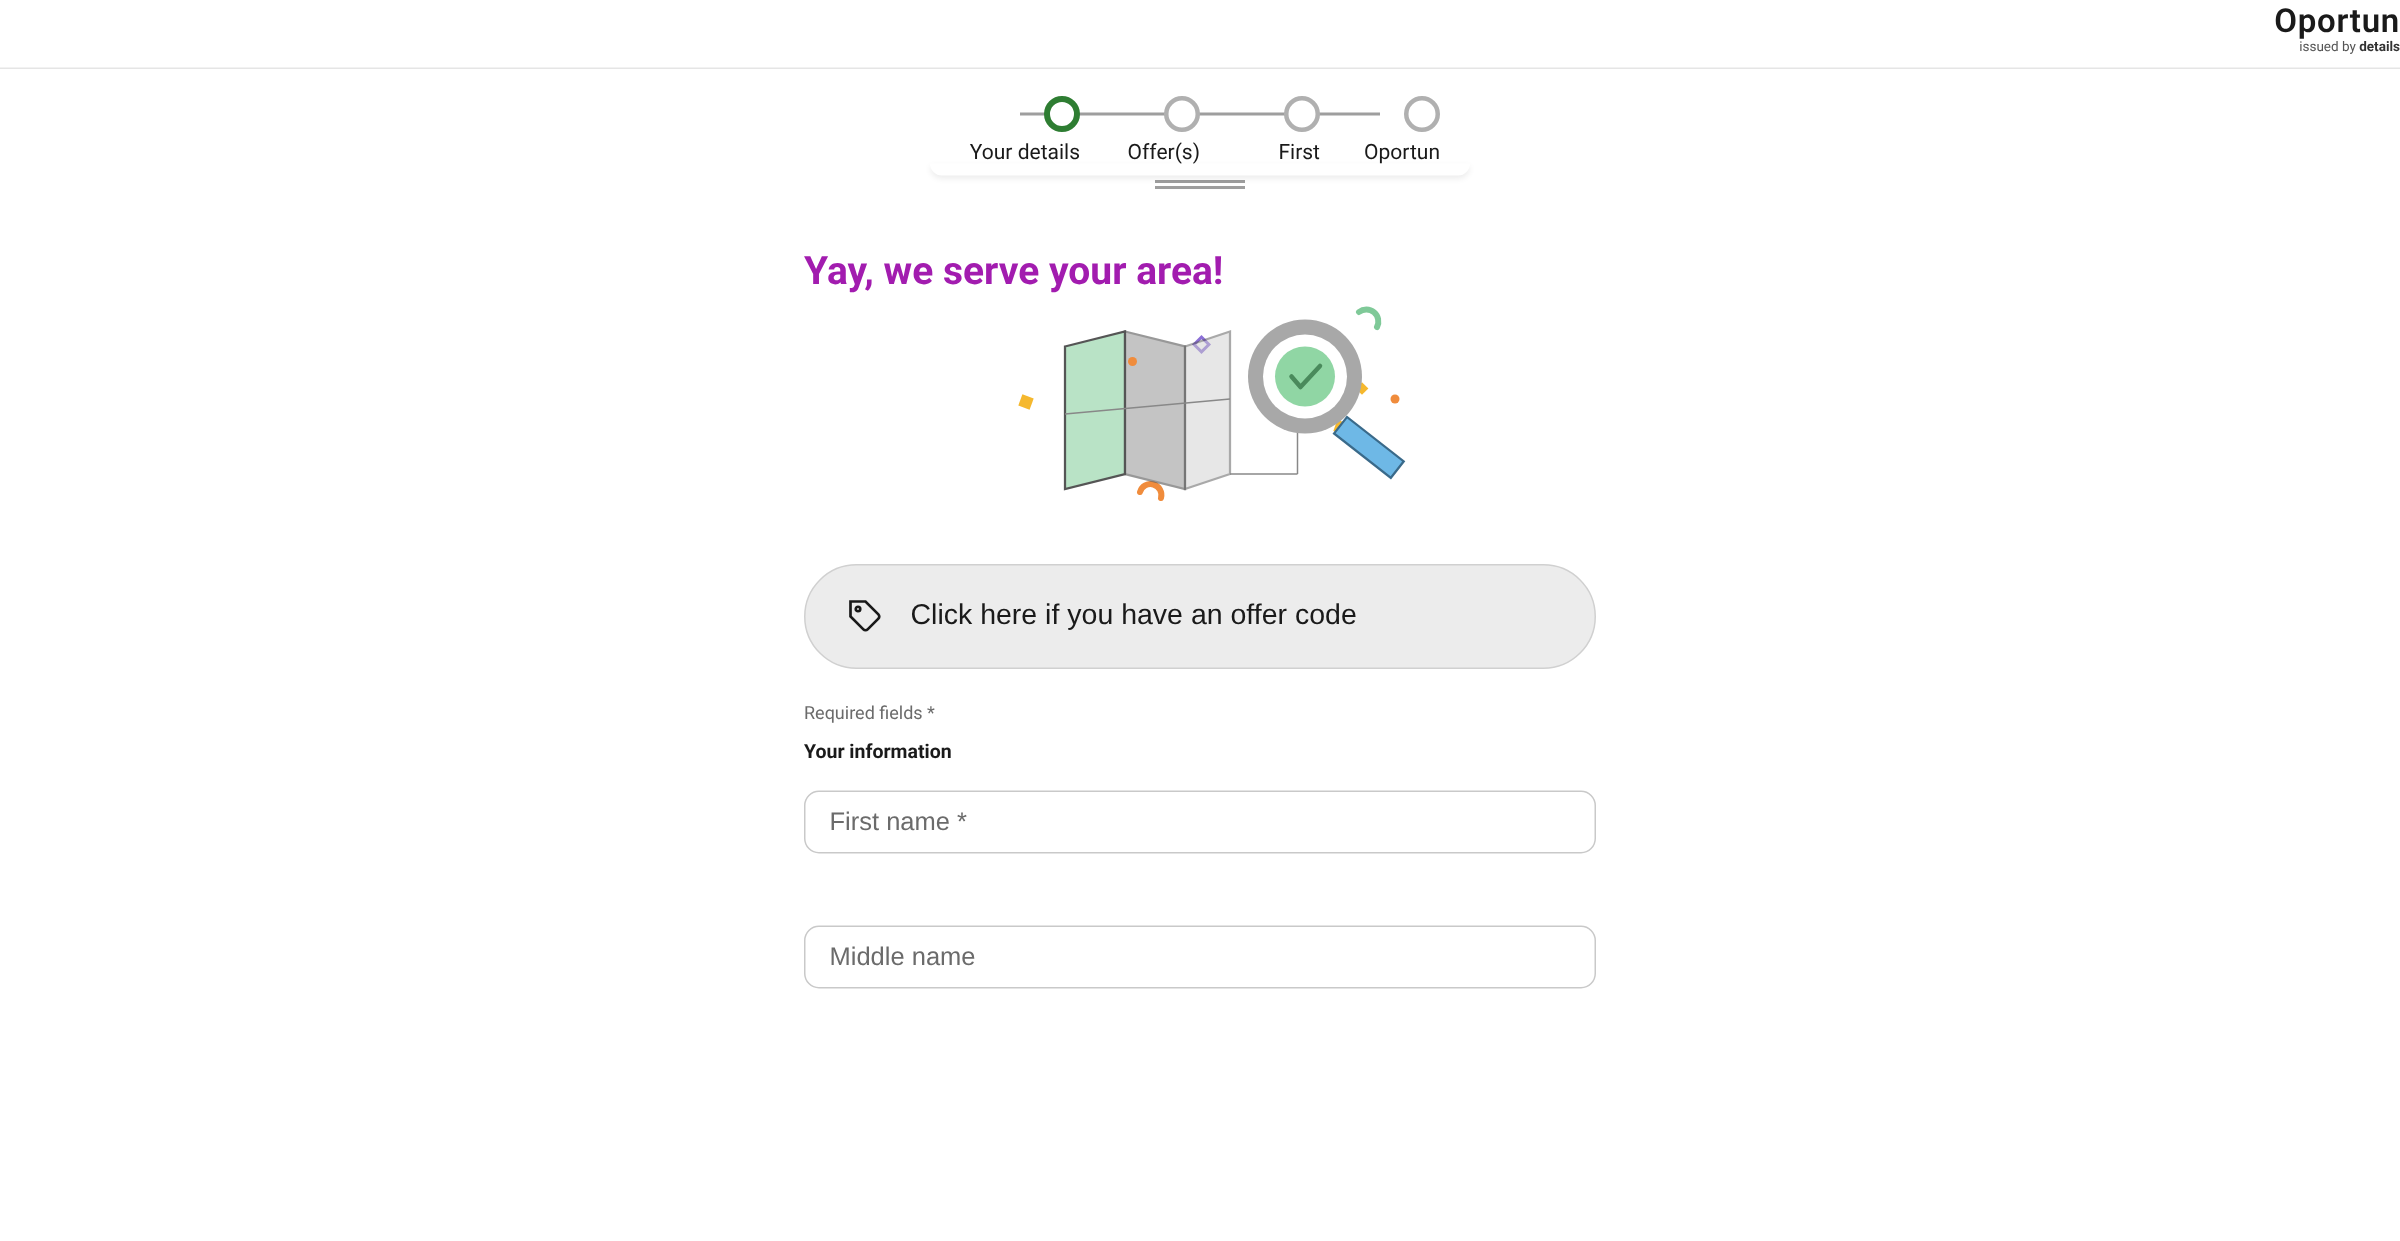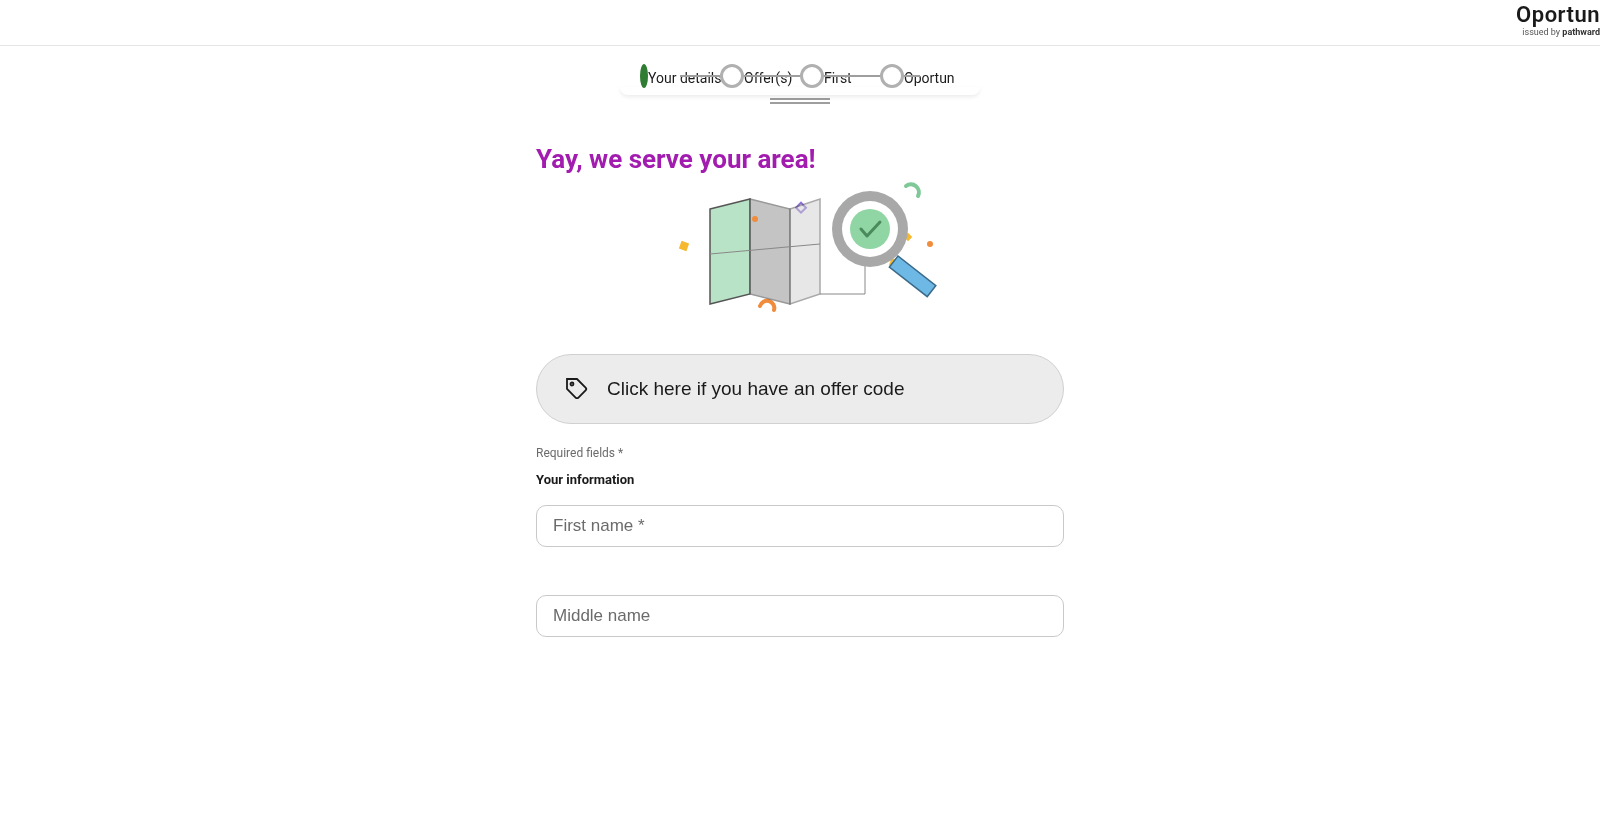--- a/index.html
+++ b/index.html
@@ -43,22 +43,22 @@
       padding: 18px 0 6px 0;
       position: relative;
     }
     .stepper {
       display: flex;
       align-items: flex-start;
       gap: 0;
     }
     .step {
       display: flex;
-      flex-direction: row;
-      align-items: flex-start;
+      flex-direction: column;
+      align-items: flex-end;
       position: relative;
       width: 80px;
     }
     .step-circle {
       width: 24px;
       height: 24px;
       border-radius: 50%;
       border: 3px solid #b0b0b0;
       background: #fff;
       z-index: 2;
@@ -160,21 +160,21 @@
       color: #6b6b6b;
     }
   </style>
 </head>
 <body>
 
 <div class="header">
   <div class="logo-wrap">
     <div class="logo-brand">Oportun</div>
     <div class="logo-sub">
-      <span>issued by </span><strong>pathward</strong>
+      <span>issued by </span><strong>details</strong>
     </div>
   </div>
 </div>
 
 <div class="stepper-wrap">
   <div class="stepper">
     <div class="step">
       <div class="step-circle active"></div>
       <div class="step-line"></div>
       <div class="step-label">Your details</div>

